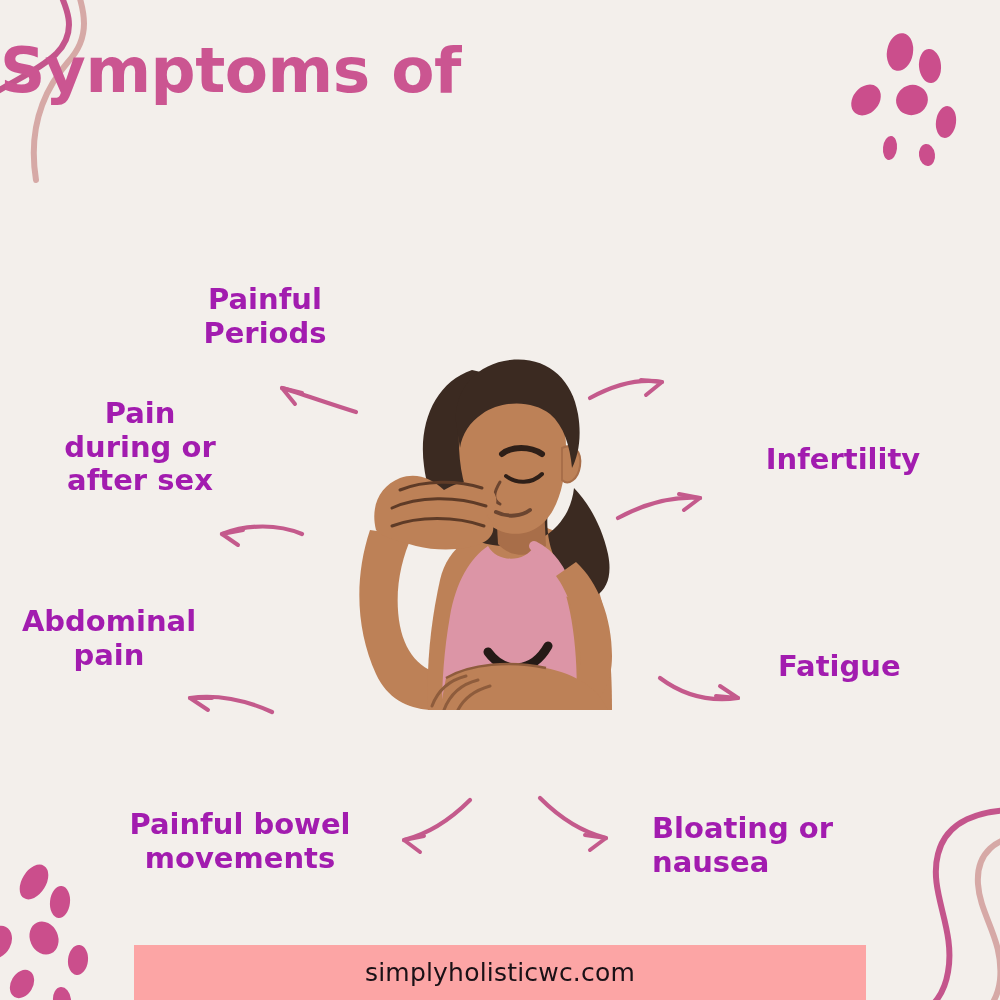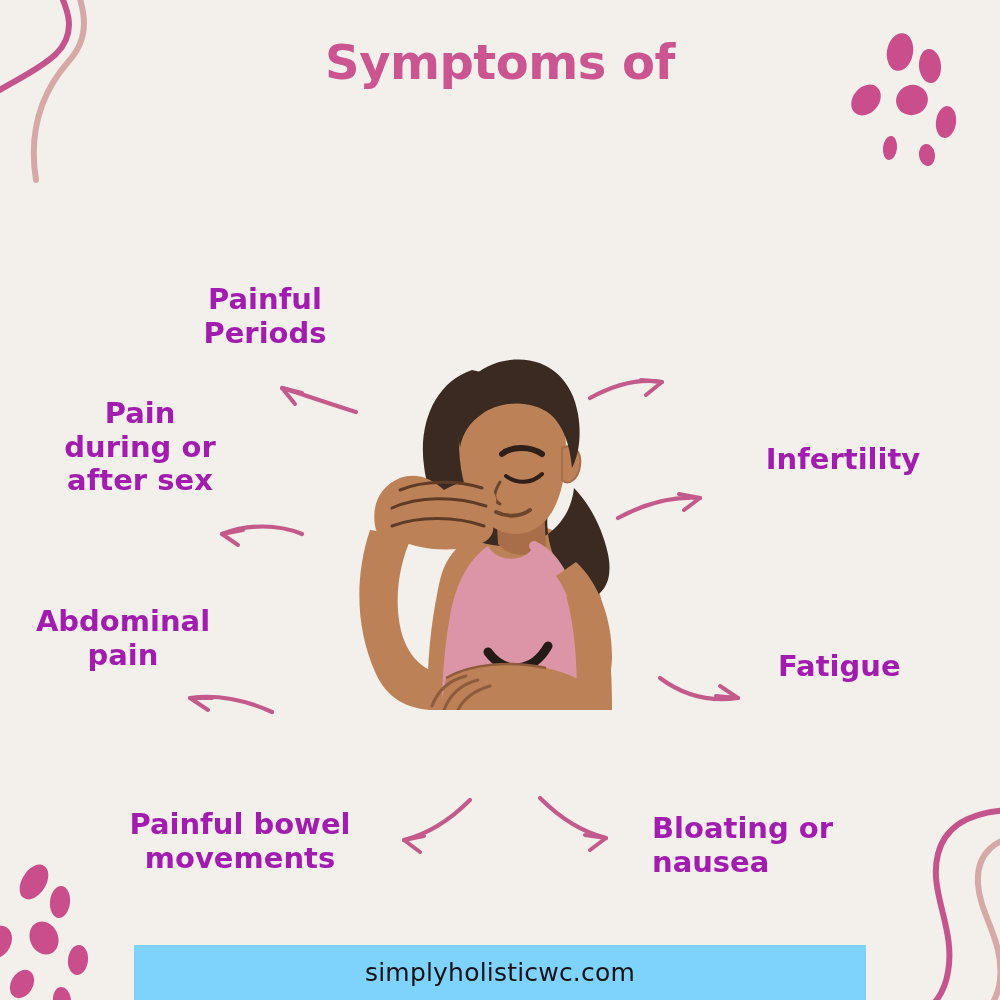--- a/index.html
+++ b/index.html
@@ -19,25 +19,24 @@
   
   .deco{position:absolute;pointer-events:none;}
   #deco-tl{left:-30px;top:-20px;width:220px;height:220px;}
   #deco-br{right:-18px;bottom:0px;width:190px;height:200px;}
   #deco-tr{right:18px;top:22px;width:140px;height:160px;}
   #deco-bl{left:0px;bottom:0px;width:150px;height:150px;}
 
   
   #title{
     position:absolute;left:0;right:0;top:36px;
-    text-align:center;
     color:#CB5591;
     font-family:"DejaVu Sans", sans-serif;
     font-weight:bold;
-    font-size:48px;
+    font-size:63px;
     line-height:1.12;
     letter-spacing:-0.5px;
   }
   #title .ln{display:block;}
 
   
   #illus{
     position:absolute;
     left:320px;top:330px;
     width:370px;height:380px;
@@ -51,36 +50,36 @@
     font-weight:bold;
     font-size:29px;
     line-height:1.16;
     white-space:pre-line;
   }
   .lbl-right{text-align:left;}
   .lbl-center{text-align:center;}
 
   #lbl-painful-periods{ left:180px; top:283px; width:170px; text-align:center;}
   #lbl-pain-sex      { left:50px;  top:397px; width:180px; text-align:center;}
-  #lbl-abdominal     { left:18px;   top:605px; width:210px; text-align:center;}
+  #lbl-abdominal     { left:4px;   top:605px; width:210px; text-align:center;}
   #lbl-bowel         { left:110px; top:808px; width:260px; text-align:center;}
   #lbl-heavy         { left:672px; top:300px; width:230px; text-align:left;}
   #lbl-infertility   { left:728px; top:443px; width:230px; text-align:center;}
   #lbl-fatigue       { left:778px; top:650px; width:200px; text-align:left;}
   #lbl-bloating      { left:652px; top:812px; width:230px; text-align:left;}
 
   
   #arrows{position:absolute;left:0;top:0;width:1000px;height:1000px;}
 
   
   #footer{
     position:absolute;
     left:134px;bottom:0px;
     width:732px;height:55px;
-    background:#7dd3fc;
+    background:#fca5a5;
     display:flex;align-items:center;justify-content:center;
   }
   #footer-text{
     color:#1A1116;
     font-family:"DejaVu Sans", sans-serif;
     font-weight:normal;
     font-size:25px;
     letter-spacing:0.2px;
   }
 </style>

